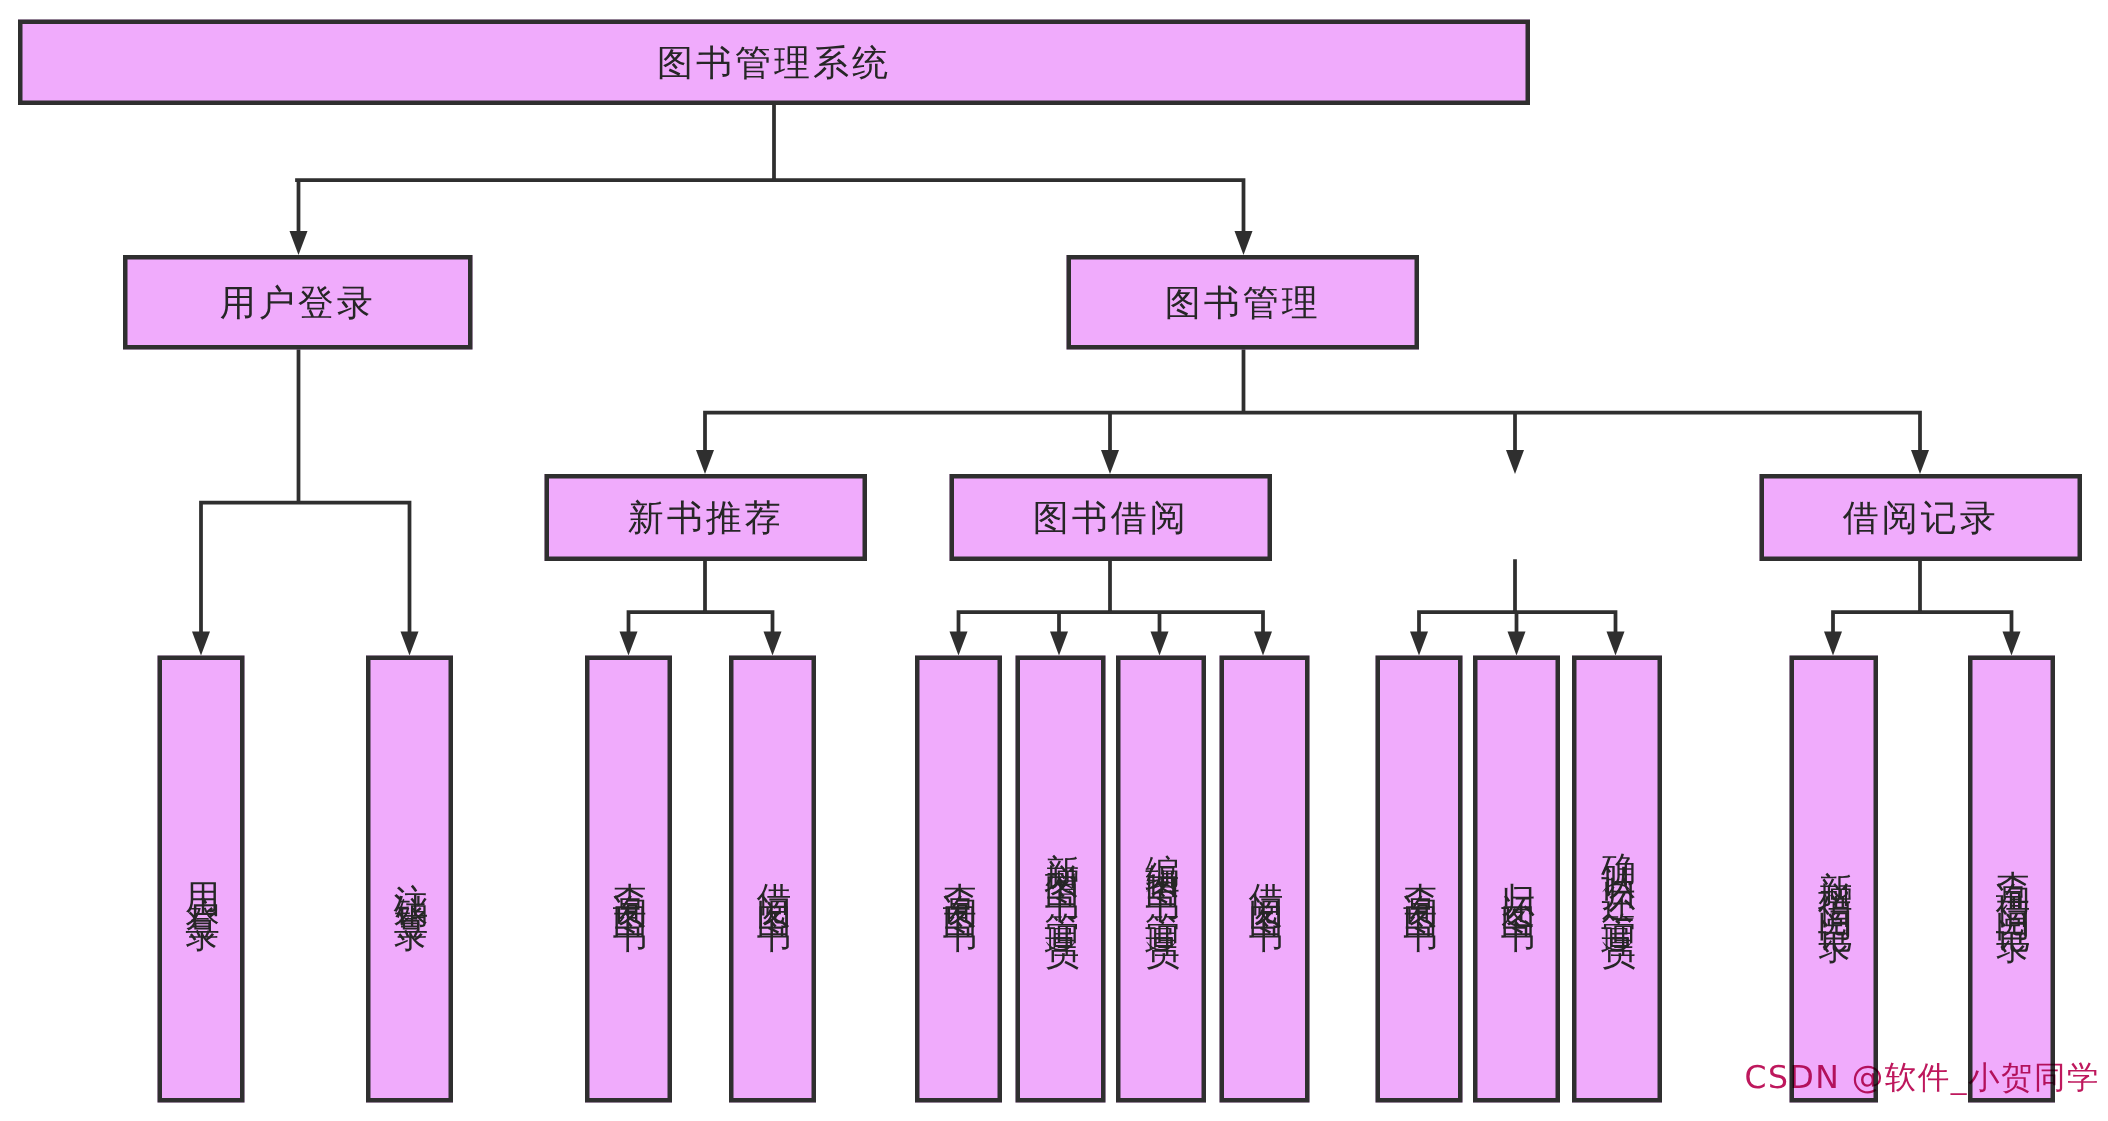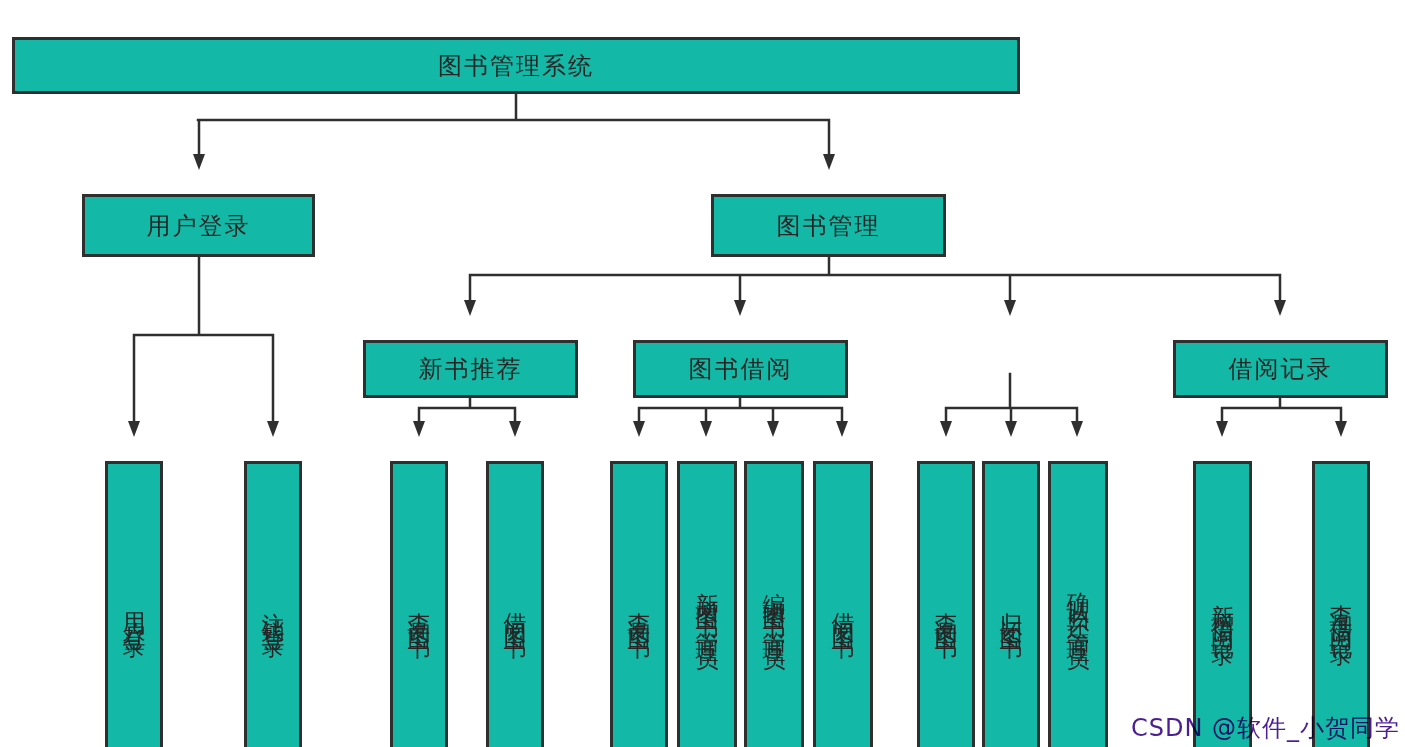--- a/index.html
+++ b/index.html
@@ -2,35 +2,35 @@
 <html><head>
 <meta charset="utf-8">
 <style>
   html,body{margin:0;padding:0;background:#ffffff;}
   .stage{
     position:relative;width:1405px;height:747px;background:#ffffff;
     font-family:"DejaVu Sans","Liberation Sans",sans-serif;overflow:hidden;
   }
   .wires{position:absolute;left:0;top:0;width:1405px;height:747px;}
   .box{
-    position:absolute;box-sizing:border-box;border:3px solid #2f2f2f;background:#14b8a6;
-    display:flex;align-items:center;justify-content:center;color:#262626;z-index:2;margin-top:24px;
+    position:absolute;box-sizing:border-box;border:3px solid #2f2f2f;background:#f0abfc;
+    display:flex;align-items:center;justify-content:center;color:#262626;z-index:2;
   }
   .h span{font-size:24px;letter-spacing:2px;white-space:nowrap;}
   .root{left:12px;top:13px;width:1008px;height:57px;}
   .lvl2{top:170px;width:233px;height:63px;}
   .lvl3{top:316px;width:215px;height:58px;}
   .v{top:437px;width:58px;height:298px;}
   .v span{
     writing-mode:vertical-rl;text-orientation:mixed;
     font-size:23px;letter-spacing:8px;line-height:1;white-space:nowrap;
   }
   .watermark{
-    position:absolute;right:5px;bottom:3px;z-index:5;
-    font-size:24px;letter-spacing:1px;color:#4c1d95;mix-blend-mode:multiply;white-space:nowrap;
+    position:absolute;right:5px;bottom:15px;z-index:5;
+    font-size:21px;letter-spacing:1px;color:#be185d;mix-blend-mode:multiply;white-space:nowrap;
   }
 </style>
 </head>
 <body>
 
 <div class="stage">
 
   <svg class="wires" viewBox="0 0 1405 747" xmlns="http://www.w3.org/2000/svg">
     <g stroke="#2f2f2f" stroke-width="2.5" fill="none" stroke-linecap="square">
       <path d="M516,70 V120 M198,120 H829 M199,120 V156 M829,120 V156"></path>

